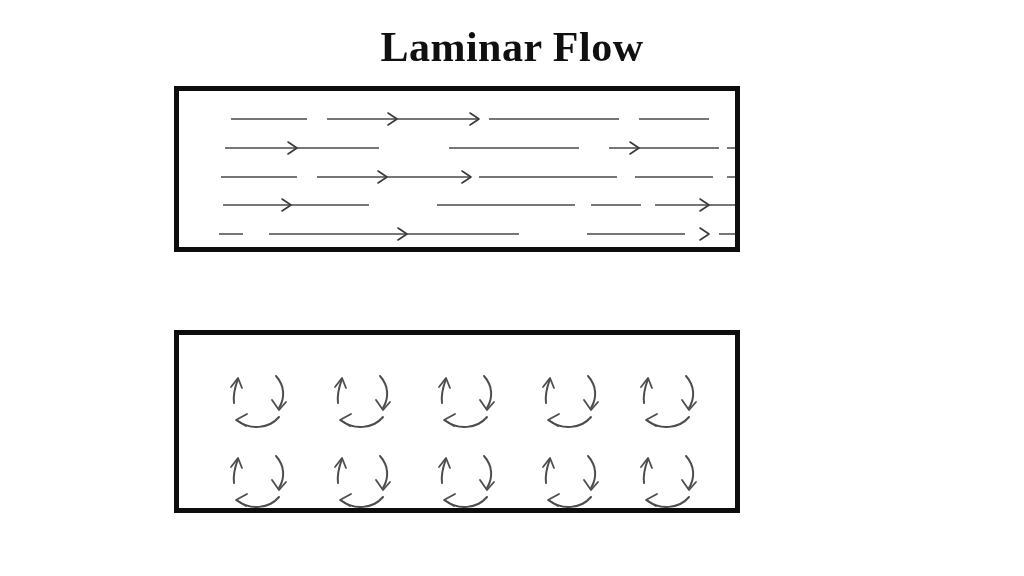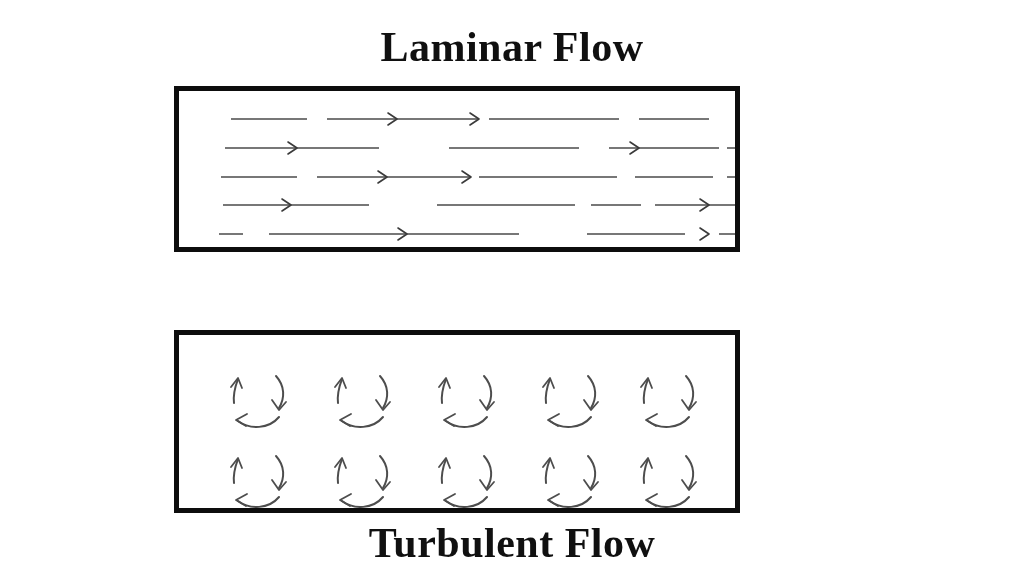--- a/index.html
+++ b/index.html
@@ -230,15 +230,14 @@
           <path d="M 7 30 C 6 22 8 14 11 6" class="eddy-stroke"></path>
           <path d="M 4 14 L 11 5 L 15 15" class="eddy-head"></path>
           <path d="M 49 3 C 58 13 58 25 52 35" class="eddy-stroke"></path>
           <path d="M 45 27 L 52 37 L 59 29" class="eddy-head"></path>
           <path d="M 52 44 C 42 56 23 57 11 48" class="eddy-stroke"></path>
           <path d="M 20 41 L 9 47 L 19 53" class="eddy-head"></path>
         </g>
       </svg>
   </div>
 
-  <div class="flow-title" id="turbulent-title">Turbulent Flow</div>
 
 </div>
 
 </body></html>

